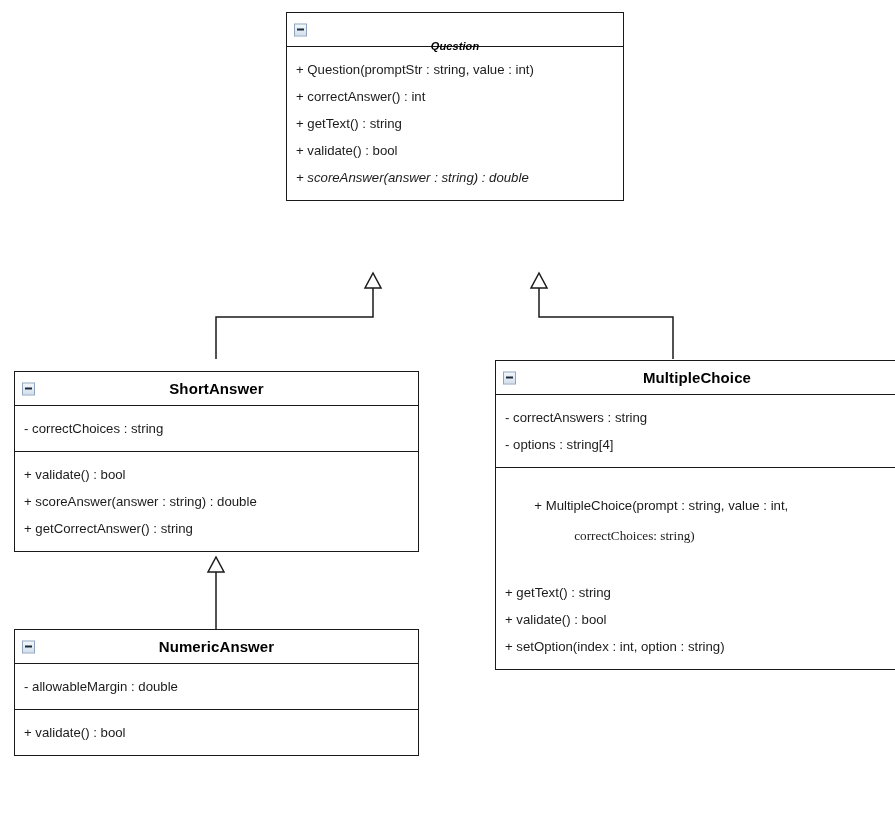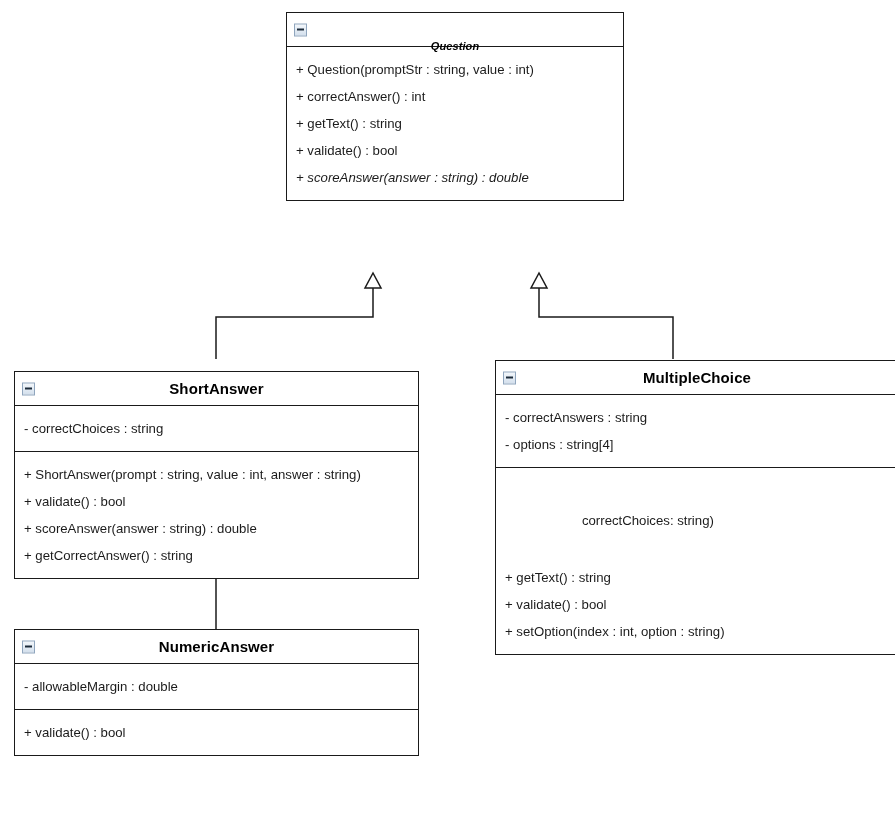--- a/index.html
+++ b/index.html
@@ -91,20 +91,21 @@
     color: #1b1b1b;
     padding: 6px 8px 6px 9px;
     white-space: pre;
   }
   .uml-row.italic {
     font-style: italic;
   }
   .uml-row .cont {
     display: block;
     white-space: pre;
+    font-family: Liberation Serif, serif;
   }
 </style>
 </head>
 <body>
 
 <div id="canvas">
 
   <svg class="connectors" viewBox="0 0 895 833" xmlns="http://www.w3.org/2000/svg">
 
     <g>
@@ -143,40 +144,40 @@
     <div class="uml-header">
       <span class="collapse-icon">
           <i></i>
         </span>
       <span class="uml-title">ShortAnswer</span>
     </div>
     <div class="uml-section attrs">
       <div class="uml-row">- correctChoices : string</div>
     </div>
     <div class="uml-section methods">
-      <div class="uml-row">+ ShortAnswer(prompt : string, value : int, answer : string)</div>
       <div class="uml-row">+ validate() : bool</div>
       <div class="uml-row">+ scoreAnswer(answer : string) : double</div>
       <div class="uml-row">+ getCorrectAnswer() : string</div>
     </div>
   </div>
 
   <div class="uml-class" style="left:495px; top:360px; width:404px;">
     <div class="uml-header">
       <span class="collapse-icon">
           <i></i>
         </span>
       <span class="uml-title">MultipleChoice</span>
     </div>
     <div class="uml-section attrs">
       <div class="uml-row">- correctAnswers : string</div>
       <div class="uml-row">- options : string[4]</div>
     </div>
     <div class="uml-section methods">
       <div class="uml-row">
+        <span>+ MultipleChoice(prompt : string, value : int,</span>
         <span class="cont">                     correctChoices: string)</span>
       </div>
       <div class="uml-row">+ getText() : string</div>
       <div class="uml-row">+ validate() : bool</div>
       <div class="uml-row">+ setOption(index : int, option : string)</div>
     </div>
   </div>
 
   <div class="uml-class" style="left:14px; top:629px; width:405px;">
     <div class="uml-header">

